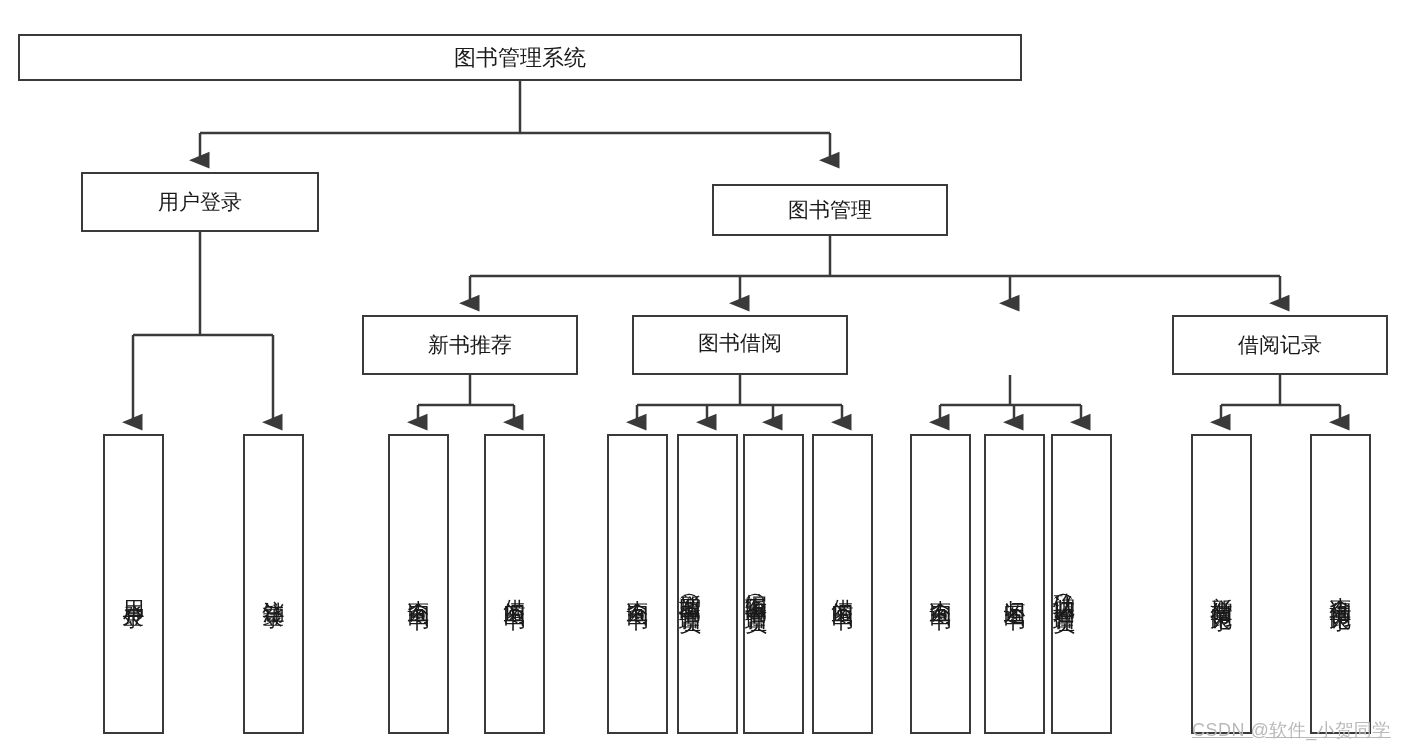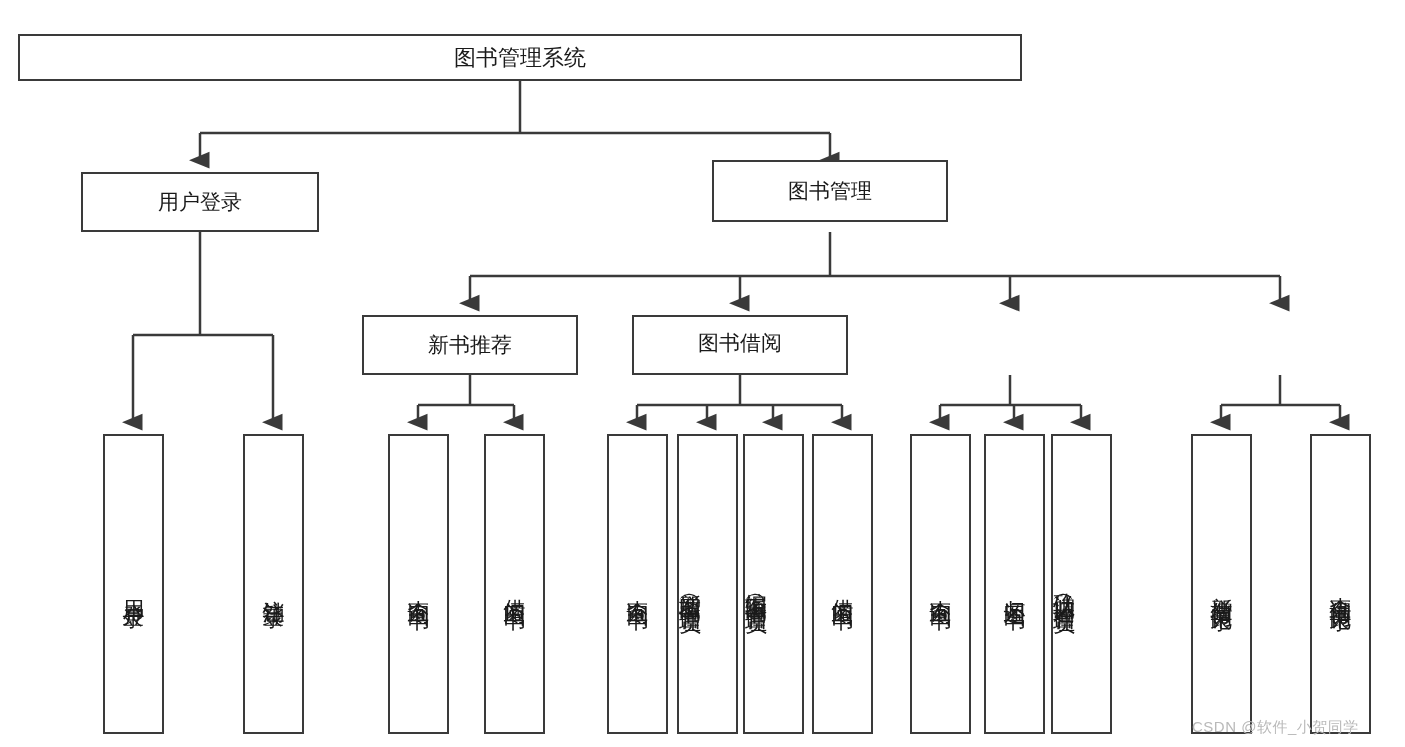--- a/index.html
+++ b/index.html
@@ -54,24 +54,25 @@
   }
   .node.vert .lbl {
     writing-mode: vertical-rl;
     text-orientation: upright;
     font-size: 22px;
     letter-spacing: 3px;
     line-height: 1;
   }
   .watermark {
     position: absolute;
-    font-size: 15px;
+    font-size: 18px;
     color: #b9b9b9;
     white-space: nowrap;
     letter-spacing: 0.5px;
+    text-decoration: underline;
   }
 </style>
 </head>
 <body>
 
 <div id="canvas">
 
   <svg id="wires" viewBox="0 0 1405 747" xmlns="http://www.w3.org/2000/svg">
     <defs>
       <marker id="arrow" markerWidth="10" markerHeight="10" refX="3.6" refY="4.2" orient="auto" markerUnits="strokeWidth">
@@ -122,29 +123,32 @@
     </g>
   </svg>
 
   <div class="node horiz root" style="left:18px; top:14px; width:1004px; height:47px;margin-top:20px;">
     <span class="lbl">图书管理系统</span>
   </div>
 
   <div class="node horiz" style="left:81px; top:172px; width:238px; height:60px;">
     <span class="lbl">用户登录</span>
   </div>
-  <div class="node horiz" style="left:712px; top:160px; width:236px; height:62px;">
+  <div class="node horiz" style="left:712px; top:184px; width:236px; height:52px;">
     <span class="lbl">图书管理</span>
   </div>
 
   <div class="node horiz" style="left:362px; top:315px; width:216px; height:60px;">
     <span class="lbl">新书推荐</span>
   </div>
   <div class="node horiz" style="left:632px; top:315px; width:216px; height:60px;font-family:Liberation Mono, monospace;">
     <span class="lbl">图书借阅</span>
+  </div>
+  <div class="node horiz" style="left:1172px; top:315px; width:216px; height:60px;">
+    <span class="lbl">借阅记录</span>
   </div>
 
   <div class="node vert" style="left:103px; top:434px; width:61px; height:300px; justify-content:center;">
     <span class="lbl">用户登录</span>
   </div>
   <div class="node vert" style="left:243px; top:434px; width:61px; height:300px; justify-content:center;">
     <span class="lbl">注销登录</span>
   </div>
   <div class="node vert" style="left:388px; top:434px; width:61px; height:300px; justify-content:center;">
     <span class="lbl">查询图书</span>

